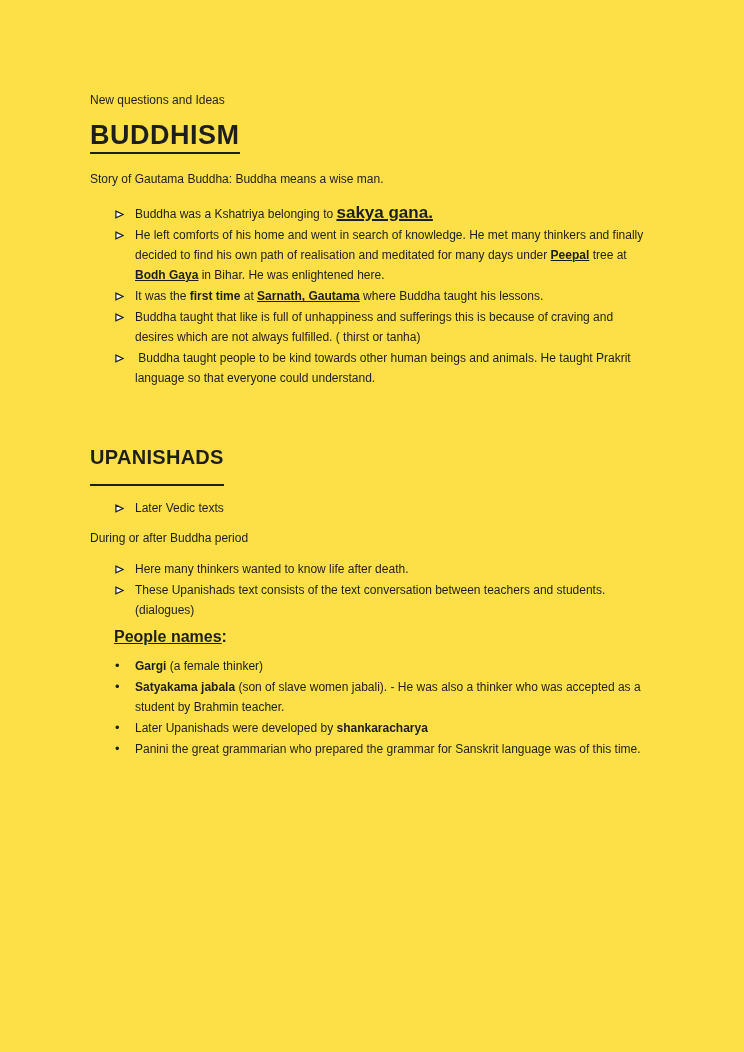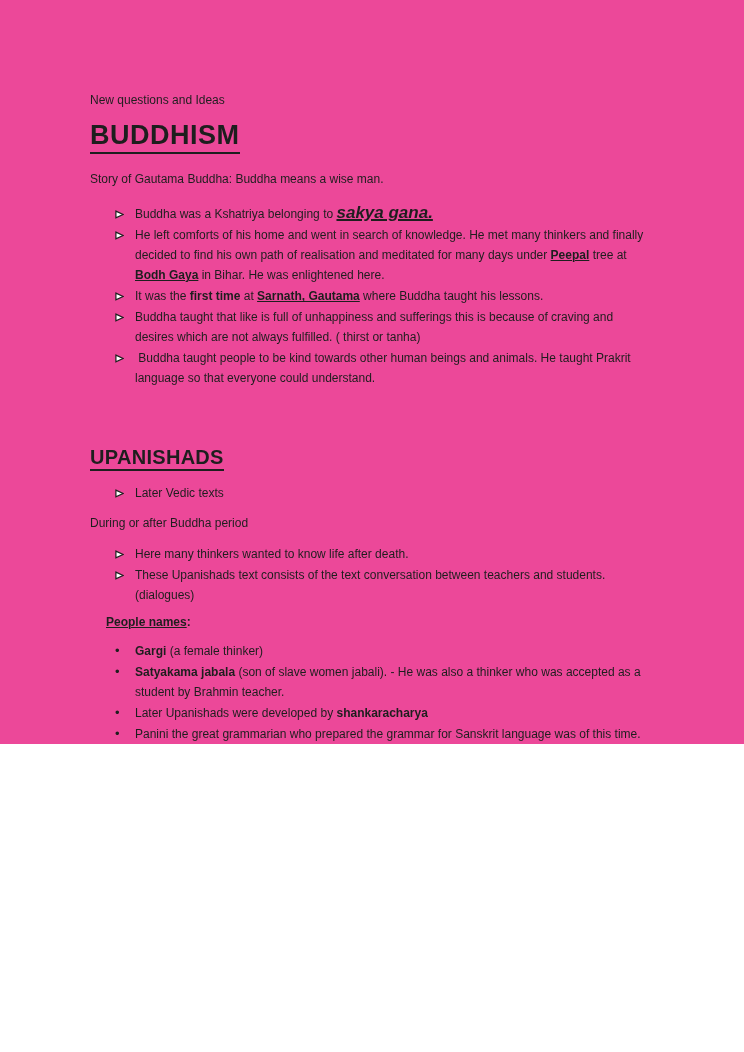--- a/index.html
+++ b/index.html
@@ -10,23 +10,23 @@
   body {
     width: 744px;
     height: 1052px;
     overflow: hidden;
     font-family: "Liberation Sans", "DejaVu Sans", sans-serif;
     color: #1e1e1e;
   }
   .page {
     box-sizing: border-box;
     width: 744px;
-    height: 744px;
+    height: 1052px;
     padding: 90px 96px 40px 90px;
-    background: #ec4899;
+    background: #fde047;
   }
   .note {
     margin: 0 0 9px 0;
     font-size: 12px;
     line-height: 20px;
   }
   .h1 {
     width: max-content;
     margin: 0 0 15px 0;
     font-size: 27px;
@@ -37,21 +37,21 @@
     padding-bottom: 1px;
   }
   .h2 {
     width: max-content;
     margin: 57px 0 12px 0;
     font-size: 20px;
     font-weight: 700;
     line-height: 1.2;
     letter-spacing: 0.3px;
     border-bottom: 2px solid #1e1e1e;
-    padding-bottom: 0;
+    padding-bottom: 15px;
   }
   .body-text {
     font-size: 12px;
     line-height: 20px;
     margin: 0 0 15px 0;
   }
   .period-para {
     margin: 10px 0 11px 0;
   }
   ul.list {
@@ -84,25 +84,24 @@
     font-size: 12px;
     line-height: 20px;
     white-space: pre-wrap;
   }
   .li-text .b { font-weight: 700; }
   .li-text .u { text-decoration: underline; text-decoration-thickness: 1px; }
   .li-text .big {
     font-size: 17px;
     line-height: 1.1;
     text-decoration-thickness: 1.5px;
-    font-style: italic;
   }
   .people-heading {
-    margin: 7px 0 9px 0;
-    font-size: 12px;
+    margin: 7px 0 9px 8px;
+    font-size: 16px;
     line-height: 20px;
     font-weight: 700;
     padding-left: 16px;
   }
   .people-heading .ph-main {
     text-decoration: underline;
     text-decoration-thickness: 1px;
   }
   .gap-after-list { margin-top: 11px; }
 </style>

